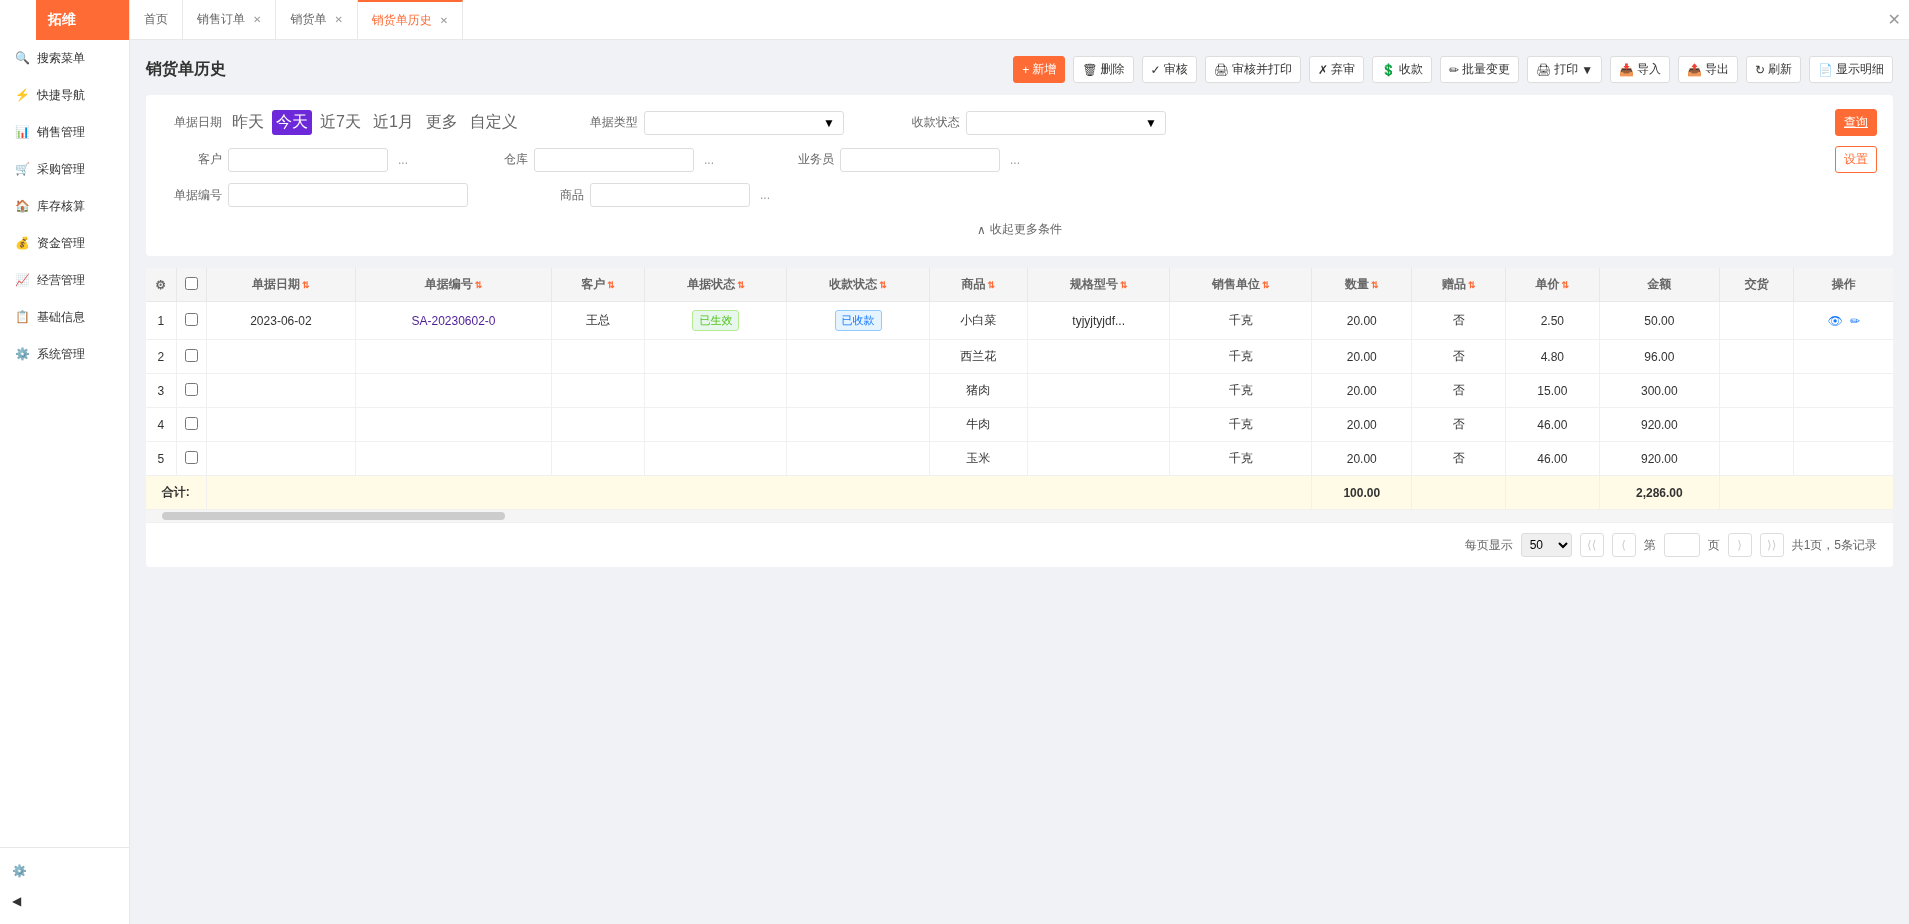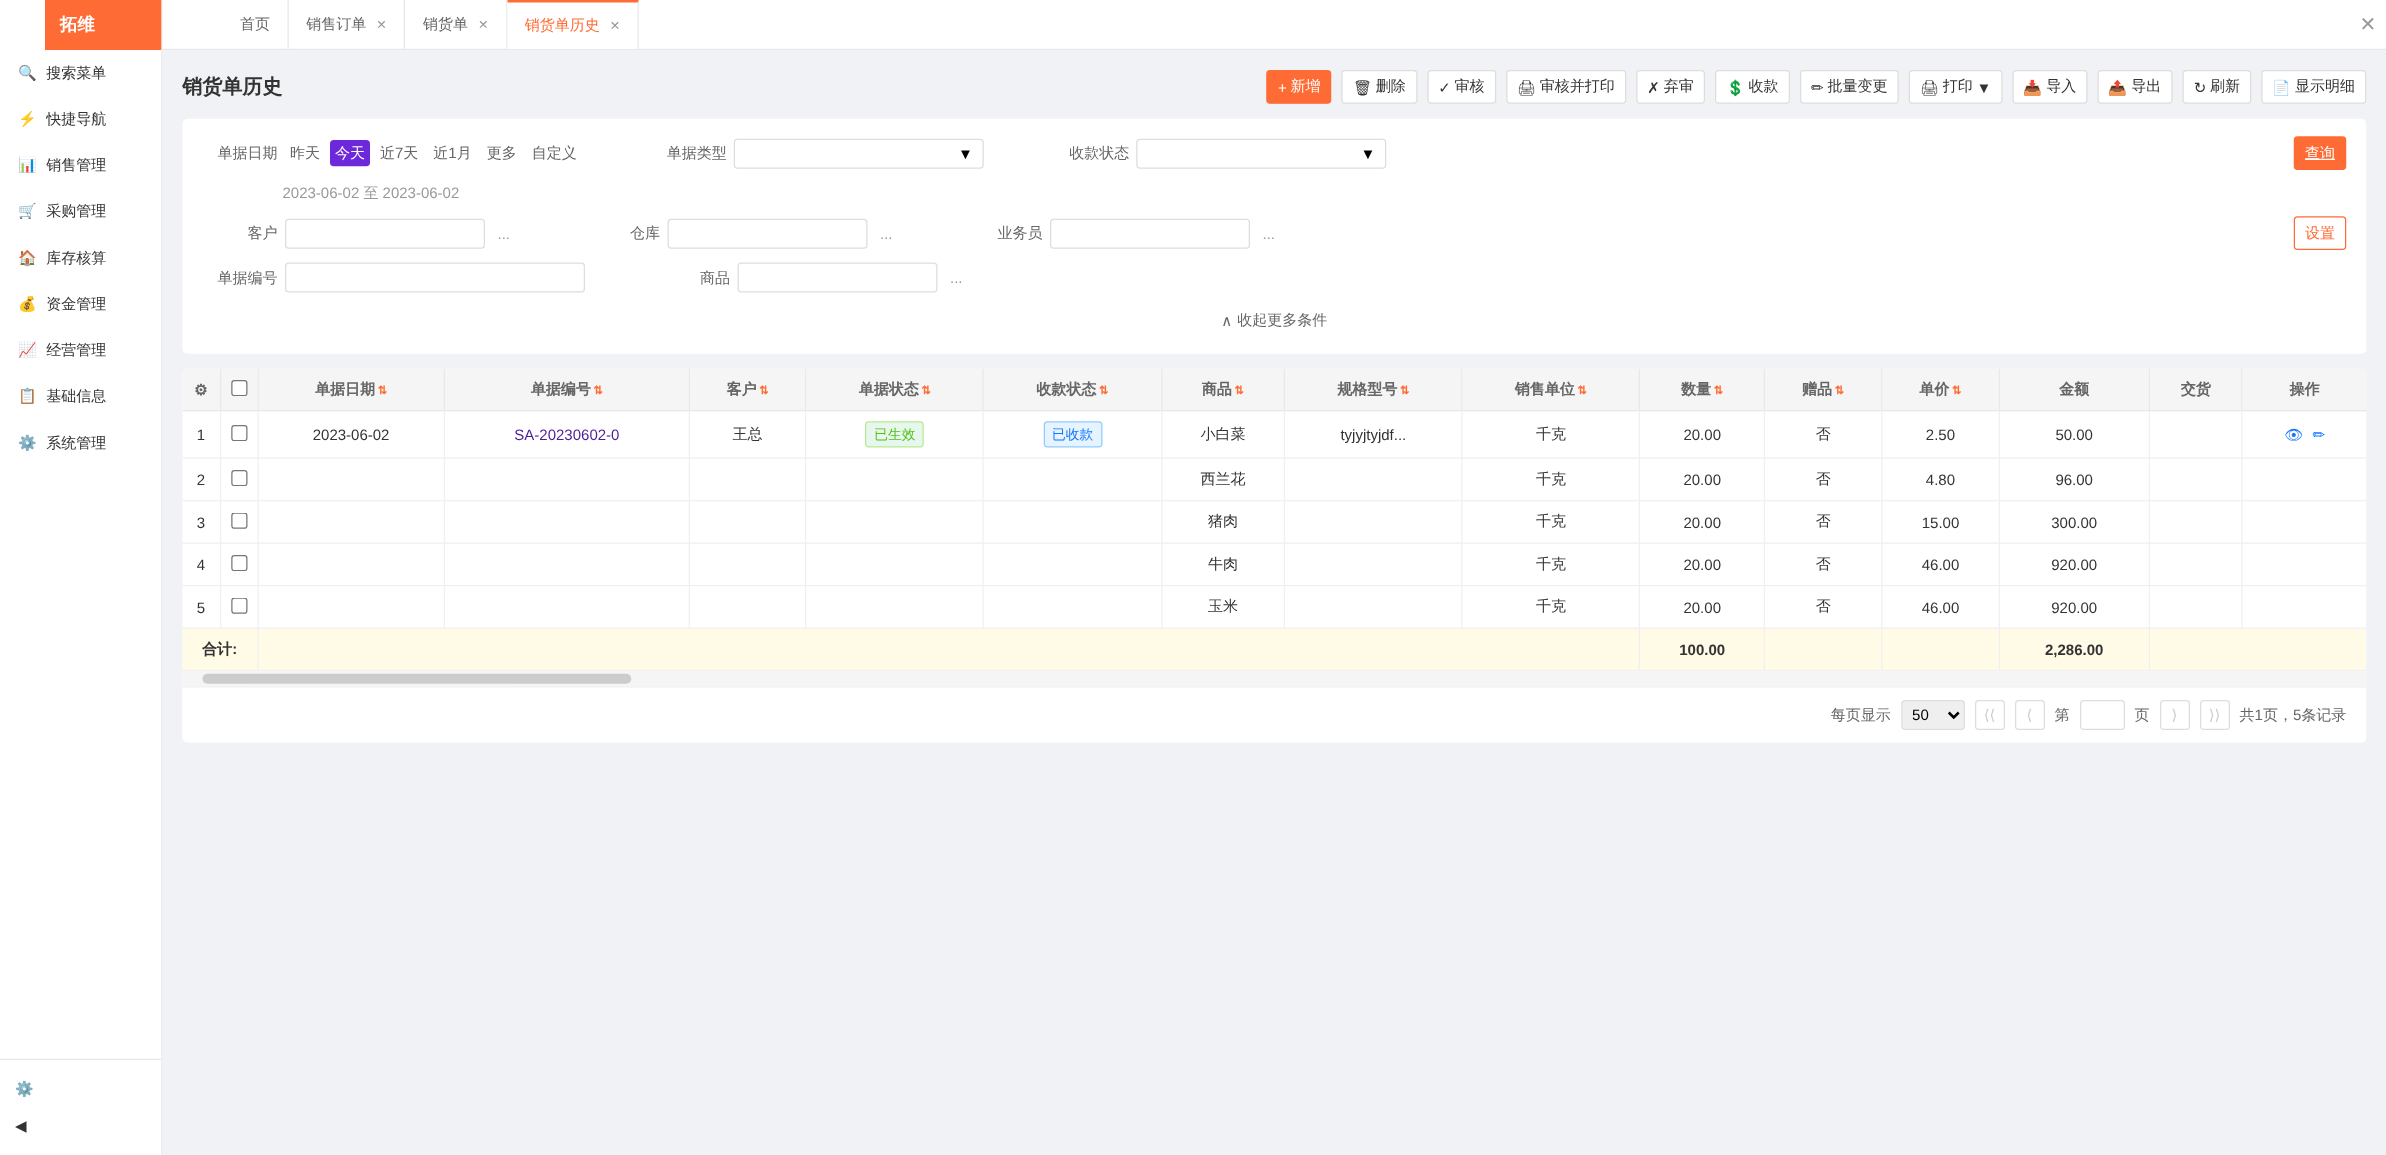--- a/index.html
+++ b/index.html
@@ -10,21 +10,21 @@
     .sidebar-logo { background: #ff6b35; color: #fff; padding: 8px 12px; font-size: 14px; font-weight: bold; height: 40px; display: flex; align-items: center; margin-left: 36px; }
     .sidebar-item { display: flex; align-items: center; padding: 10px 12px; cursor: pointer; color: #333; font-size: 12px; gap: 6px; border-left: 3px solid transparent; }
     .sidebar-item .icon { width: 16px; height: 16px; color: #666; flex-shrink: 0; }
     .sidebar-bottom { margin-top: auto; border-top: 1px solid #e8e8e8; padding: 8px 0; }
     .sidebar-bottom-item { display: flex; align-items: center; padding: 8px 12px; cursor: pointer; color: #333; font-size: 12px; gap: 6px; }
 
     
     .main { flex: 1; display: flex; flex-direction: column; overflow: hidden; }
 
     
-    .tab-bar { background: #fff; display: flex; align-items: center; border-bottom: 1px solid #e8e8e8; height: 40px; flex-shrink: 0; padding-left: 48px; }
+    .tab-bar { background: #fff; display: flex; align-items: center; border-bottom: 1px solid #e8e8e8; height: 40px; flex-shrink: 0; }
     .tab { display: flex; align-items: center; padding: 0 14px; height: 100%; cursor: pointer; color: #666; font-size: 12px; border-right: 1px solid #e8e8e8; gap: 4px; }
     .tab.active { color: #ff6b35; background: #fff; border-top: 2px solid #ff6b35; }
     .tab-close { color: #999; margin-left: 4px; cursor: pointer; font-size: 10px; }
     .tab-bar-end { margin-left: auto; padding-right: 8px; color: #999; cursor: pointer; font-size: 16px; }
 
     
     .content { flex: 1; overflow-y: auto; padding: 16px; background: #f0f2f5; }
 
     
     .page-header { display: flex; align-items: center; justify-content: space-between; margin-bottom: 12px; }
@@ -35,21 +35,21 @@
 
     
     .filter-panel { background: #fff; border-radius: 4px; padding: 14px 16px; margin-bottom: 12px; }
     .filter-row { display: flex; align-items: center; gap: 16px; margin-bottom: 10px; flex-wrap: wrap; }
     .filter-row:last-child { margin-bottom: 0; }
     .filter-item { display: flex; align-items: center; gap: 6px; }
     .filter-label { color: #666; font-size: 12px; white-space: nowrap; min-width: 60px; text-align: right; }
     .filter-input { border: 1px solid #ddd; border-radius: 3px; padding: 4px 8px; font-size: 12px; width: 160px; outline: none; }
     .filter-select { border: 1px solid #ddd; border-radius: 3px; padding: 4px 8px; font-size: 12px; width: 180px; background: #fff; cursor: pointer; display: flex; align-items: center; justify-content: space-between; }
     .date-shortcuts { display: flex; align-items: center; gap: 4px; }
-    .date-shortcut { color: #666; cursor: pointer; font-size: 12px; padding: 2px 4px; }
+    .date-shortcut { color: #666; cursor: pointer; font-size: 16px; padding: 2px 4px; }
     .date-shortcut.active { color: #fff; background: #6d28d9; border-radius: 3px; }
     .date-range { color: #999; font-size: 12px; margin-top: 2px; }
     .filter-more { display: flex; align-items: center; justify-content: center; color: #666; cursor: pointer; font-size: 12px; gap: 4px; padding: 4px; }
     .ellipsis-btn { color: #999; cursor: pointer; padding: 0 4px; }
 
     
     .table-wrapper { background: #fff; border-radius: 4px; overflow: hidden; }
     .data-table { width: 100%; border-collapse: collapse; font-size: 12px; }
     .data-table th { background: #f5f5f5; color: #666; padding: 8px 6px; border-bottom: 1px solid #e8e8e8; border-right: 1px solid #e8e8e8; text-align: center; white-space: nowrap; }
     .data-table th:last-child { border-right: none; }
@@ -234,23 +234,20 @@
           <div class="filter-select" style="width:200px;">
             <span></span>
             <span>▼</span>
           </div>
         </div>
         <button class="btn btn-orange" style="margin-left:auto;text-decoration:underline;">
           <span>查询</span>
         </button>
       </div>
 
-      <div style="margin-left: 64px; margin-bottom: 10px;">
-        <span class="date-range">2023-06-02 至 2023-06-02</span>
-      </div>
 
       <div class="filter-row">
         <div class="filter-item">
           <span class="filter-label">客户</span>
           <input class="filter-input" style="">
           <span class="ellipsis-btn">...</span>
         </div>
         <div class="filter-item" style="margin-left:40px;">
           <span class="filter-label">仓库</span>
           <input class="filter-input" style="">

